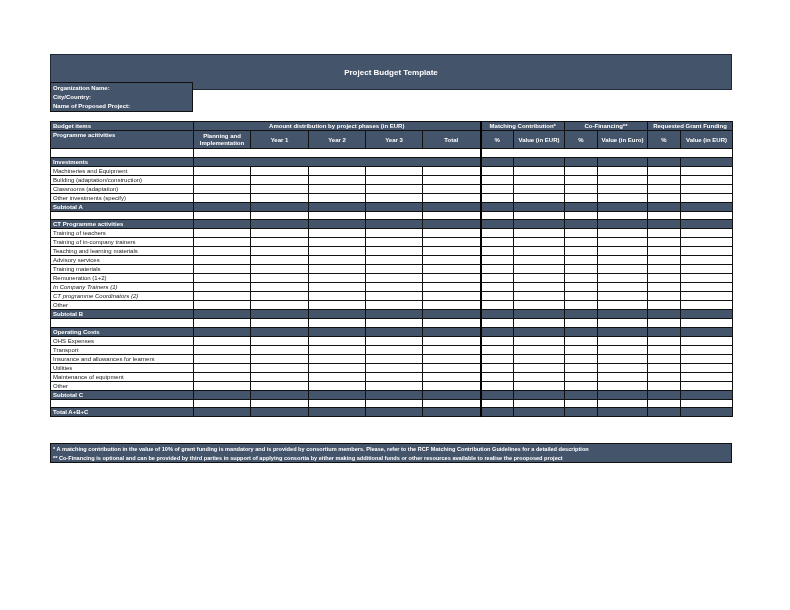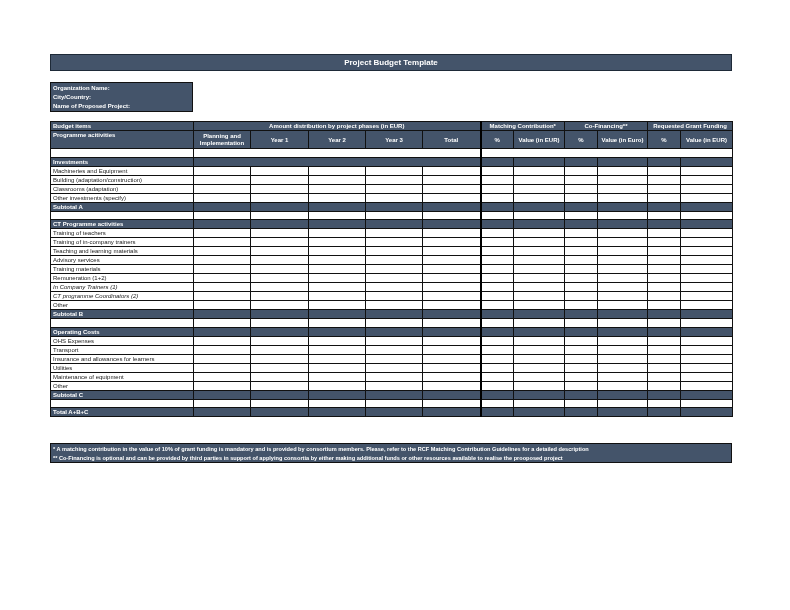--- a/index.html
+++ b/index.html
@@ -1,19 +1,19 @@
 <!DOCTYPE html>
 <html><head>
 <meta charset="utf-8">
 <style>
   html, body { margin:0; padding:0; background:#ffffff; }
   body { width:790px; height:610px; position:relative; overflow:hidden;
          font-family:"Liberation Sans", sans-serif; }
   .dark { background:#44546a; color:#ffffff; }
-  .title-bar { position:absolute; left:50px; top:54px; width:682px; height:17px;
+  .title-bar { position:absolute; left:50px; top:54px; width:682px; height:36px;
                border:1px solid #1e2a38; box-sizing:border-box;
                display:flex; align-items:center; justify-content:center;
                font-size:8px; font-weight:bold; }
   .info-box { position:absolute; left:50px; top:82px; width:143px; height:30px;
               border:1px solid #111; box-sizing:border-box; padding:1px 2px;
               font-size:6px; font-weight:bold; line-height:9px; }
   table.budget { position:absolute; left:50px; top:121px; border-collapse:collapse;
                  table-layout:fixed; font-size:6px; }
   table.budget td { border:1px solid #111; height:8.6px; padding:0 2px; box-sizing:border-box;
                     white-space:nowrap; overflow:hidden; line-height:8px; }

